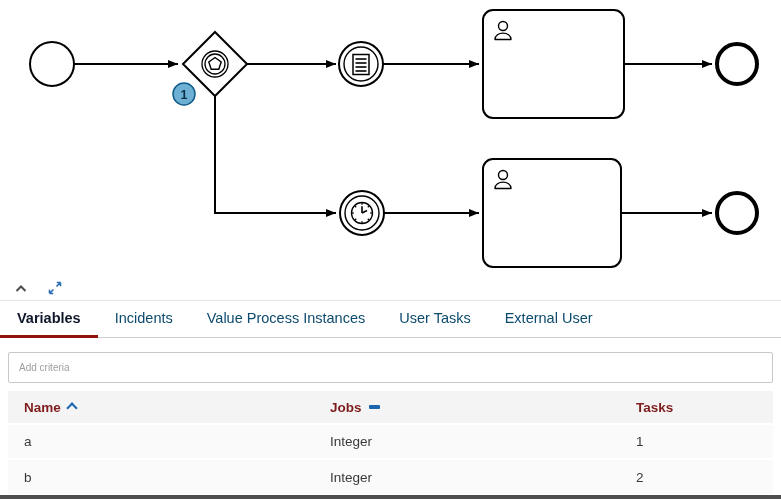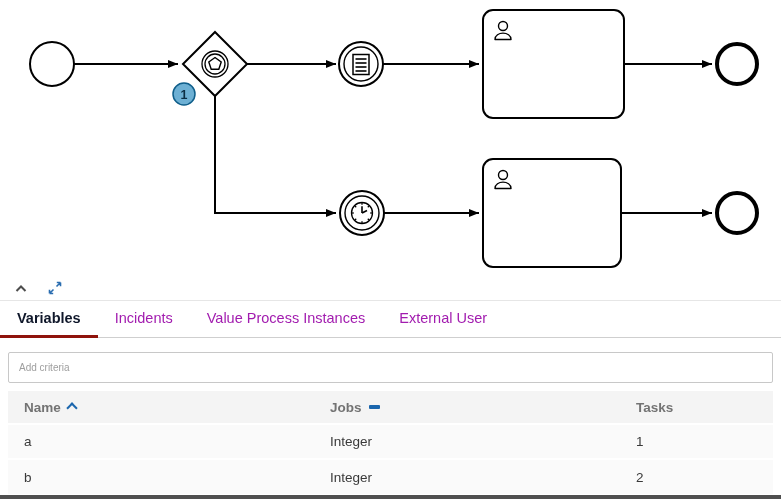--- a/index.html
+++ b/index.html
@@ -30,21 +30,21 @@
     align-items: stretch;
     height: 38px;
     border-top: 1px solid #e6e6e6;
     border-bottom: 1px solid #cfcfcf;
     background: #fff;
   }
   .tab {
     display: flex; align-items: center;
     padding: 0 17px;
     font-size: 14.5px;
-    color: #a21caf;
+    color: #0c4a6e;
     cursor: pointer;
     border-bottom: 3px solid transparent;
     margin-bottom: -1px;
     white-space: nowrap;
   }
   .tab.active {
     font-weight: bold;
     color: #0f172a;
     border-bottom-color: #8f130c;
   }
@@ -63,21 +63,21 @@
   input.criteria::placeholder { color: #9e9e9e; }
   .table-wrap { margin: 0 8px; }
   table { width: 100%; border-collapse: collapse; table-layout: fixed; }
   col.c-name  { width: 40%; }
   col.c-type  { width: 40%; }
   col.c-value { width: 20%; }
   thead th {
     background: #f4f4f4;
     text-align: left;
     font-size: 13.5px;
-    color: #737373;
+    color: #7f1d1d;
     height: 33px;
     padding: 0 0 0 16px;
     font-weight: bold;
   }
   tbody td {
     background: #fafafa;
     font-size: 13.5px;
     color: #393939;
     height: 35px;
     padding: 0 0 0 16px;
@@ -211,20 +211,23 @@
 
 <div class="tabs">
   <div class="tab active">
       <span>Variables</span>
     </div>
   <div class="tab">
       <span>Incidents</span>
     </div>
   <div class="tab">
       <span>Value Process Instances</span>
+    </div>
+  <div class="tab">
+      <span>User Tasks</span>
     </div>
   <div class="tab">
       <span>External User</span>
     </div>
 </div>
 
 <div class="filter-wrap">
   <input class="criteria" type="text" placeholder="Add criteria" style="">
 </div>
 

